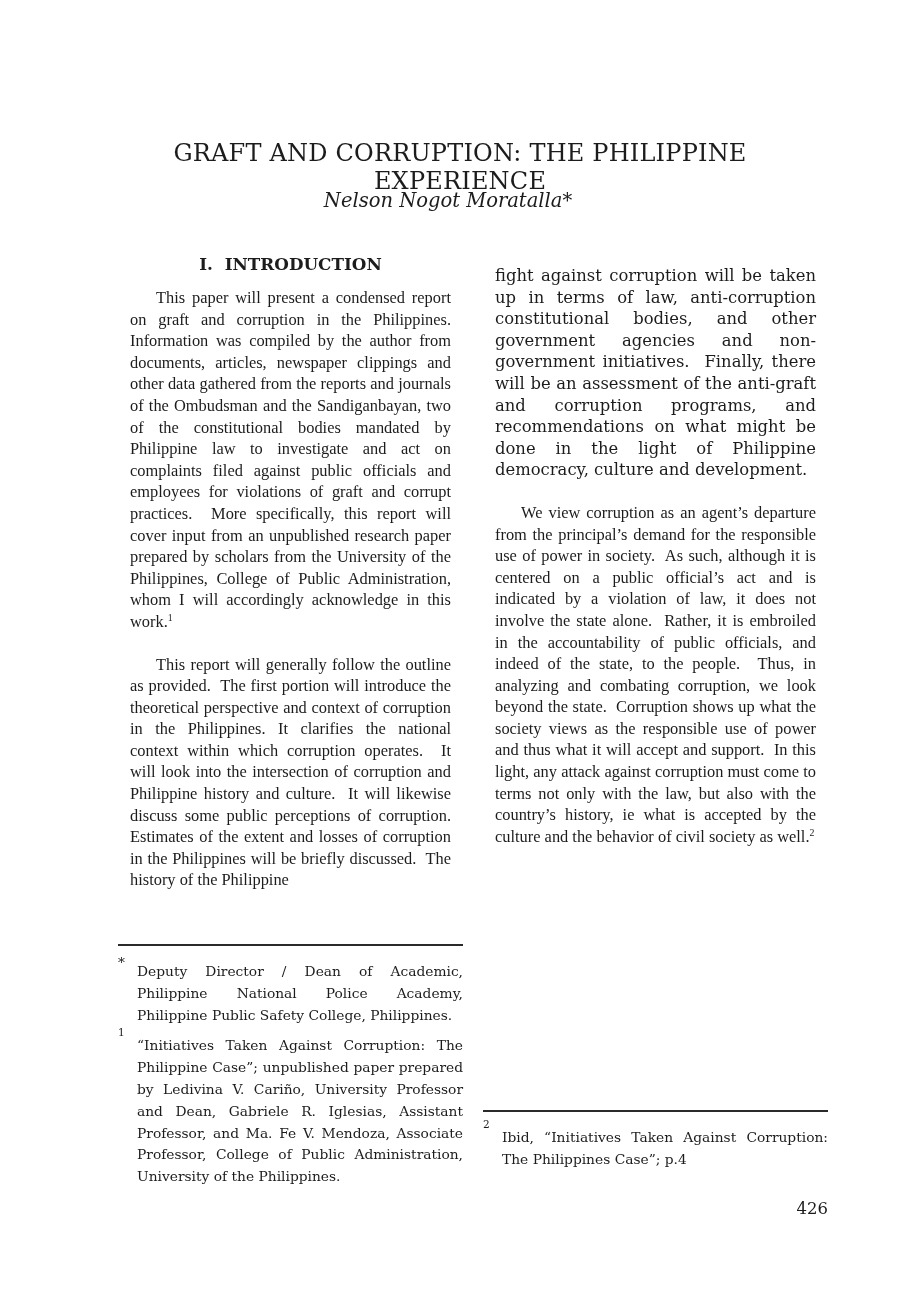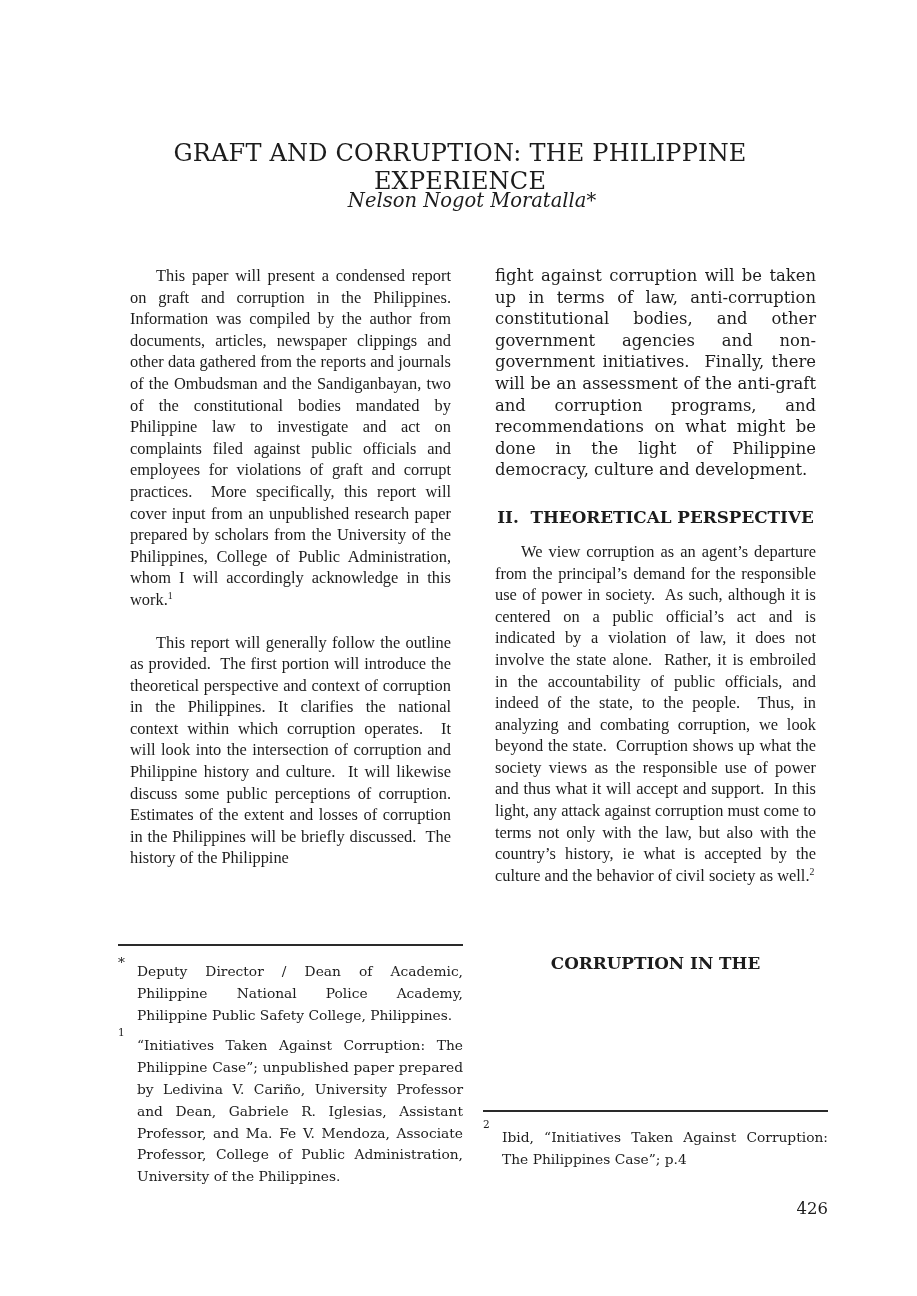--- a/index.html
+++ b/index.html
@@ -11,21 +11,21 @@
     font-family: "DejaVu Serif", serif;
     overflow: hidden;
     margin: 0 auto;
   }
   .title {
     position: absolute; left: 90px; top: 139px; width: 740px;
     text-align: center; font-weight: normal; font-size: 24px;
     letter-spacing: 0.2px; white-space: pre-wrap;
   }
   .author {
-    position: absolute; left: 102px; top: 189px; width: 740px;
+    position: absolute; left: 78px; top: 189px; width: 740px;
     text-align: center; font-style: italic; font-size: 19.5px;
   }
   .col {
     position: absolute; width: 345px; font-size: 16.4px; line-height: 21.6px;
     overflow: hidden;
   }
   .col-left  { left: 118px; top: 253px; height: 692px; }
   .col-right { left: 483px; top: 253px; height: 853px; }
   .sec-h {
     text-align: center; font-weight: bold; font-size: 16.8px;
@@ -56,20 +56,21 @@
 </head>
 <body>
 
 <div class="page">
 
   <div class="title">GRAFT AND CORRUPTION: THE PHILIPPINE EXPERIENCE</div>
 
   <div class="author">Nelson Nogot Moratalla*</div>
 
   <div class="col col-left">
+    <div class="sec-h first">I.  INTRODUCTION</div>
 
     <p class="body indent"><span>This paper will present a condensed report on graft and corruption in the Philippines.  Information was compiled by the author from documents, articles, newspaper clippings and other data gathered from the reports and journals of the Ombudsman and the Sandiganbayan, two of the constitutional bodies mandated by Philippine law to investigate and act on complaints filed against public officials and employees for violations of graft and corrupt practices.  More specifically, this report will cover input from an unpublished research paper prepared by scholars from the University of the Philippines, College of Public Administration, whom I will accordingly acknowledge in this work.</span><sup class="ref">1</sup></p>
 
     <p class="body indent">This report will generally follow the outline as provided.  The first portion will introduce the theoretical perspective and context of corruption in the Philippines. It clarifies the national context within which corruption operates.  It will look into the intersection of corruption and Philippine history and culture.  It will likewise discuss some public perceptions of corruption.  Estimates of the extent and losses of corruption in the Philippines will be briefly discussed.  The history of the Philippine</p>
   </div>
 
   <div class="footnotes fn-left">
     <hr class="fn-rule">
     <div class="fn">
       <span class="fn-marker">*</span>
@@ -77,26 +78,24 @@
     </div>
     <div class="fn">
       <span class="fn-marker sup">1</span>
       <span class="fn-text">“Initiatives Taken Against Corruption: The Philippine Case”; unpublished paper prepared by Ledivina V. Cariño, University Professor and Dean, Gabriele R. Iglesias, Assistant Professor, and Ma. Fe V. Mendoza, Associate Professor, College of Public Administration, University of the Philippines.</span>
     </div>
   </div>
 
   <div class="col col-right">
     <p class="body">fight against corruption will be taken up in terms of law, anti-corruption constitutional bodies, and other government agencies and non-government initiatives.  Finally, there will be an assessment of the anti-graft and corruption programs, and recommendations on what might be done in the light of Philippine democracy, culture and development.</p>
 
-    <div class="sec-h mid">II.  THEORETICAL PERSPECTIVE</div>
 
     <p class="body indent"><span>We view corruption as an agent’s departure from the principal’s demand for the responsible use of power in society.  As such, although it is centered on a public official’s act and is indicated by a violation of law, it does not involve the state alone.  Rather, it is embroiled in the accountability of public officials, and indeed of the state, to the people.  Thus, in analyzing and combating corruption, we look beyond the state.  Corruption shows up what the society views as the responsible use of power and thus what it will accept and support.  In this light, any attack against corruption must come to terms not only with the law, but also with the country’s history, ie what is accepted by the culture and the behavior of civil society as well.</span><sup class="ref">2</sup></p>
 
     <div class="sec-h ctx">
-      <div>CORRUPTION IN THE</div>
       
     </div>
 
   </div>
 
   <div class="footnotes fn-right">
     <hr class="fn-rule">
     <div class="fn">
       <span class="fn-marker sup">2</span>
       <span class="fn-text">Ibid, “Initiatives Taken Against Corruption: The Philippines Case”; p.4</span>

